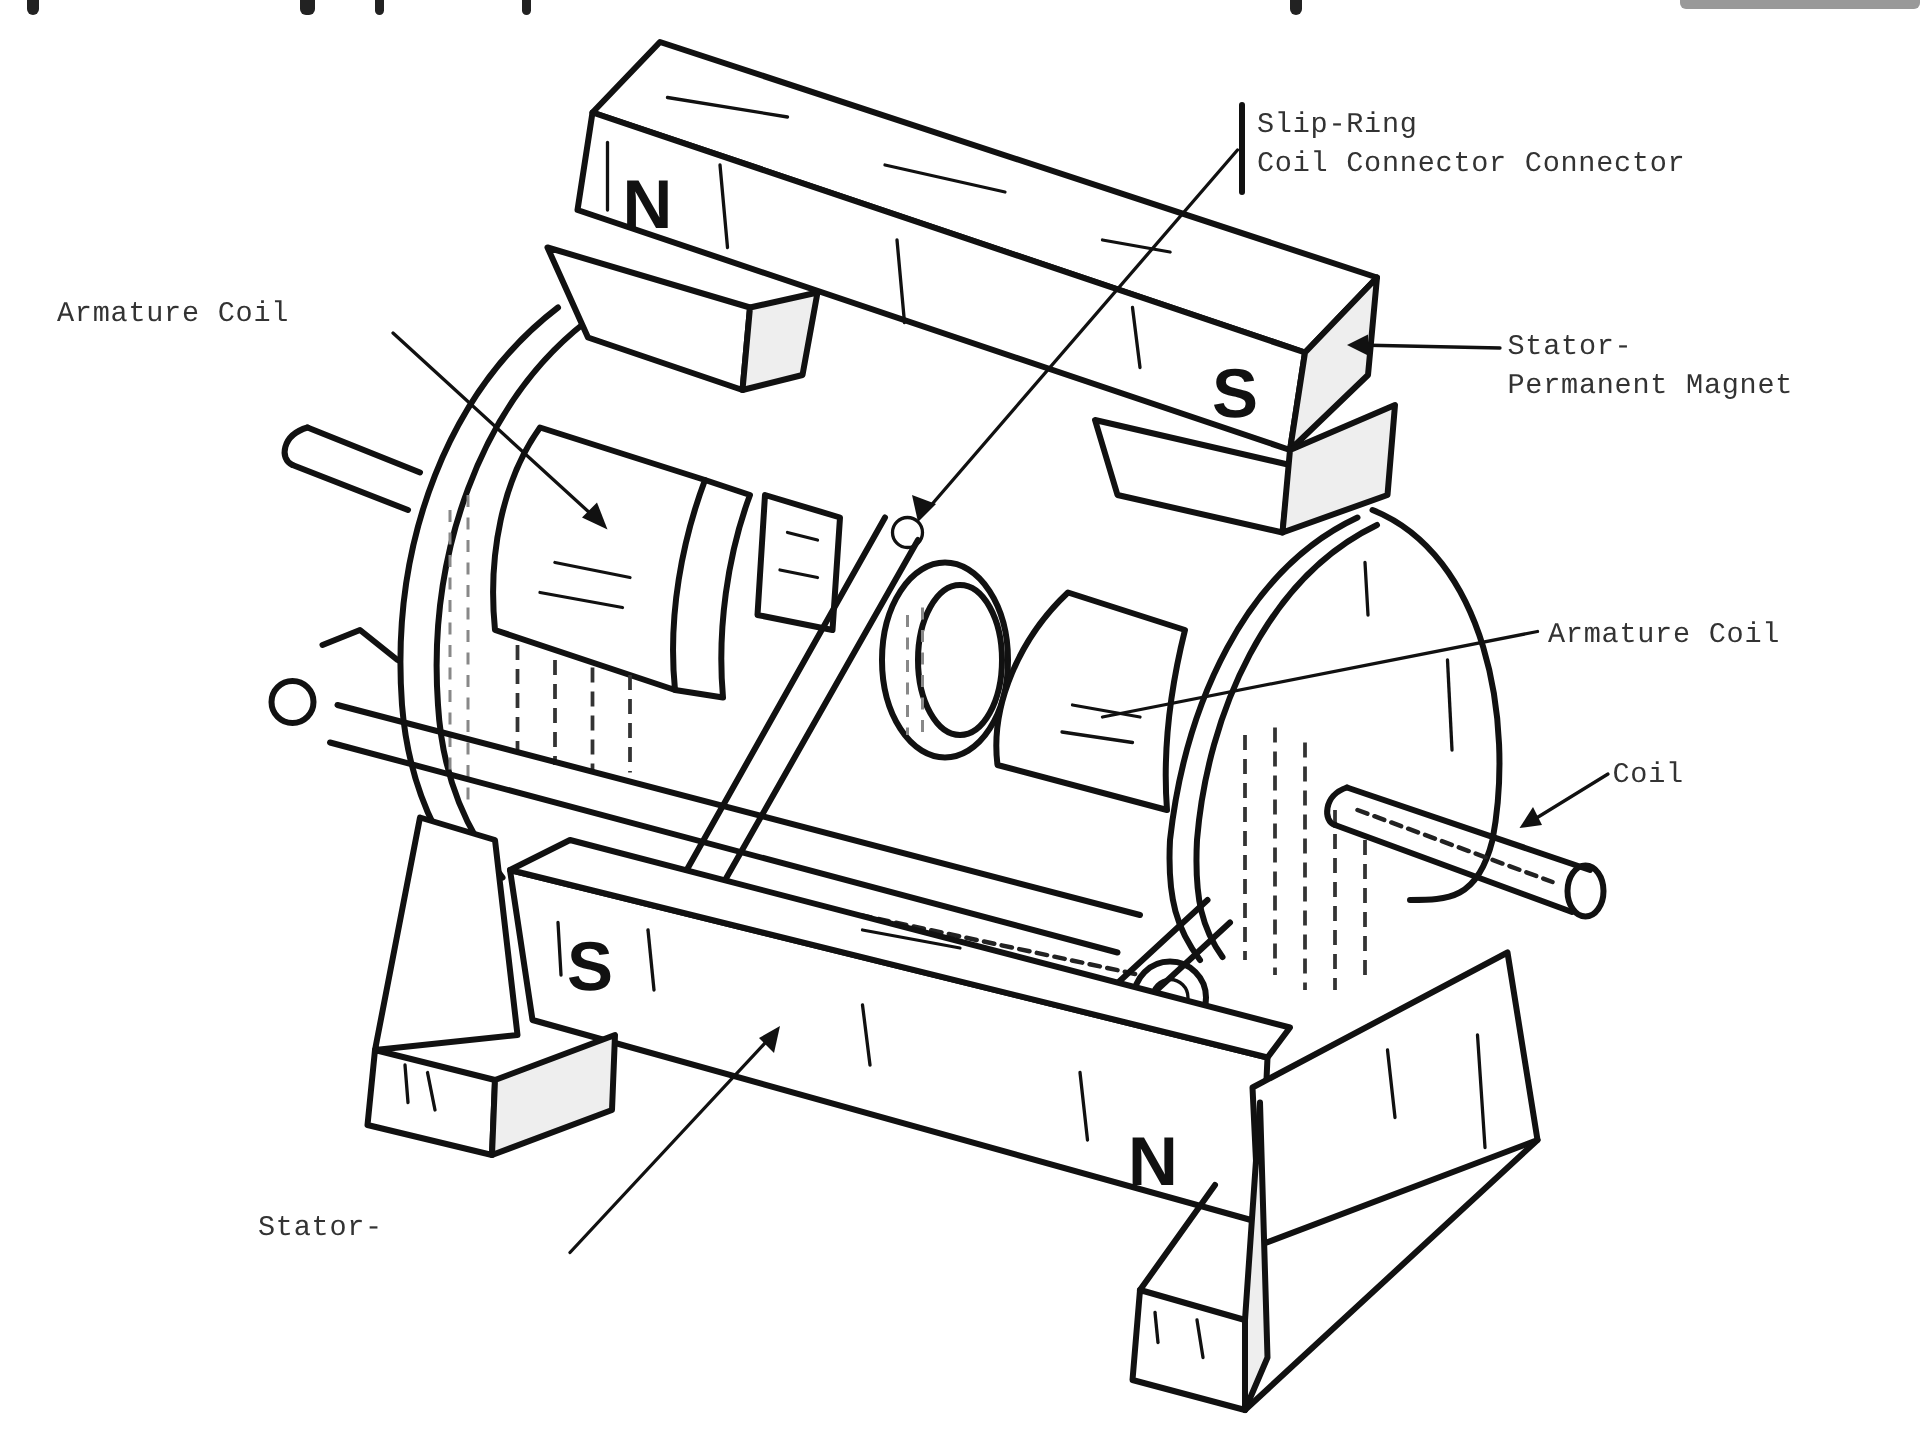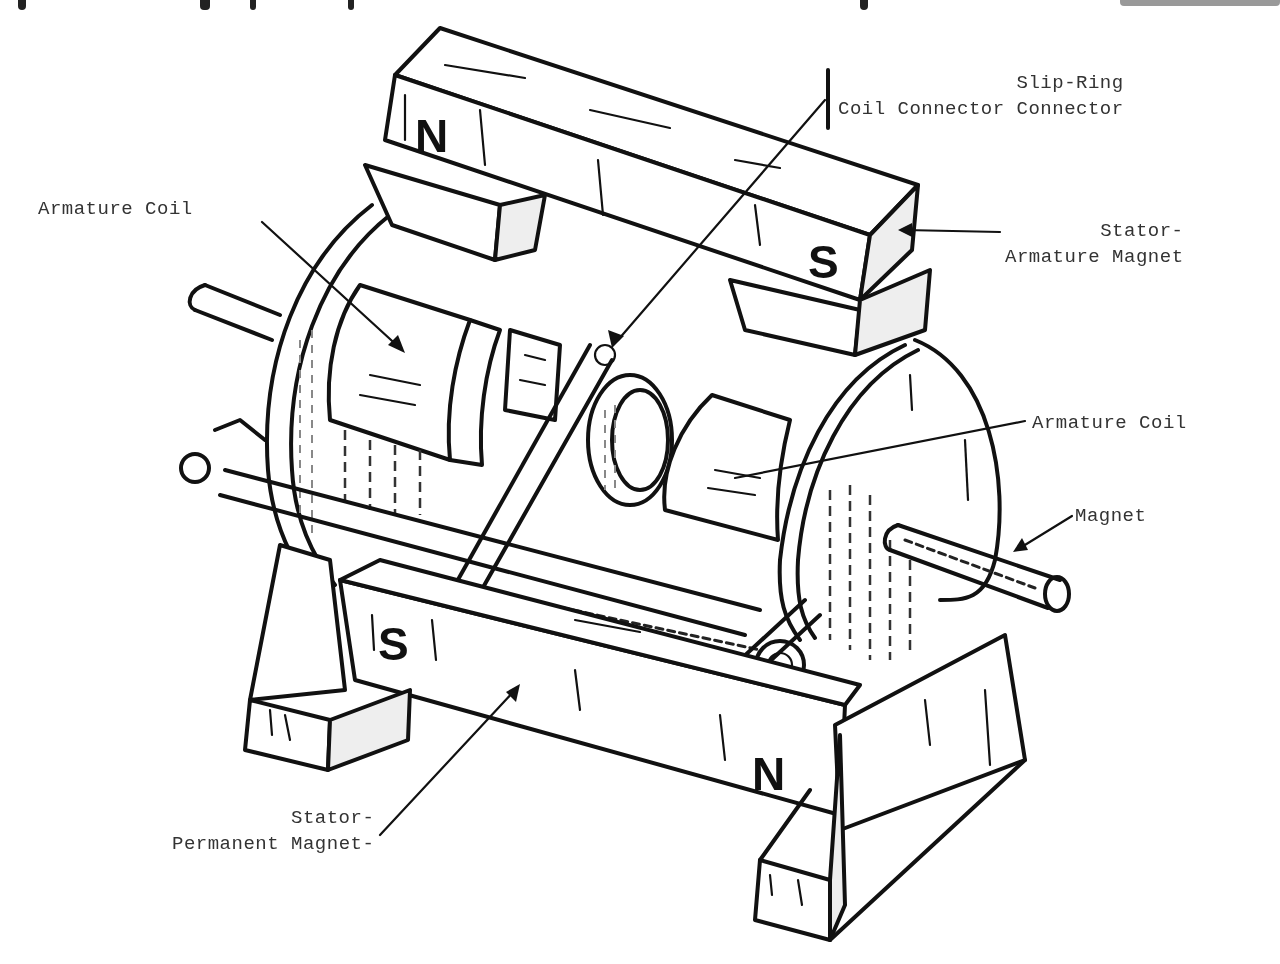--- a/index.html
+++ b/index.html
@@ -15,21 +15,20 @@
   .pole { font-family: "Liberation Sans", sans-serif; font-weight: bold; font-size: 46px; fill: #111; }
   .label {
     position: absolute;
     font-family: "Liberation Mono", monospace;
     font-size: 19px;
     color: #333;
     line-height: 26px;
     white-space: nowrap;
     letter-spacing: 0.5px;
     filter: blur(0.4px);
-    text-align: right;
   }
   .header-frag {
     position: absolute; top: 0; height: 10px; background: #222; border-radius: 0 0 4px 4px;
   }
 </style>
 </head>
 <body>
 
 <div class="header-frag" style="left:18px;width:8px;"></div>
 <div class="header-frag" style="left:200px;width:10px;"></div>
@@ -211,27 +210,26 @@
   <div>Slip-Ring</div>
   <div>Coil Connector Connector</div>
 </div>
 
 <div class="label" style="left:38px;top:196px;">
   <div>Armature Coil</div>
 </div>
 
 <div class="label" style="left:1005px;top:218px;">
   <div>Stator-</div>
-  <div>Armature Magnet</div>
+  <div>Permanent Magnet</div>
 </div>
 
 <div class="label" style="left:1032px;top:410px;">
   <div>Armature Coil</div>
 </div>
 
 <div class="label" style="left:1075px;top:503px;">
-  <div>Magnet</div>
+  <div>Coil</div>
 </div>
 
 <div class="label" style="left:172px;top:805px;">
   <div>Stator-</div>
-  <div>Permanent Magnet-</div>
 </div>
 
 </body></html>

